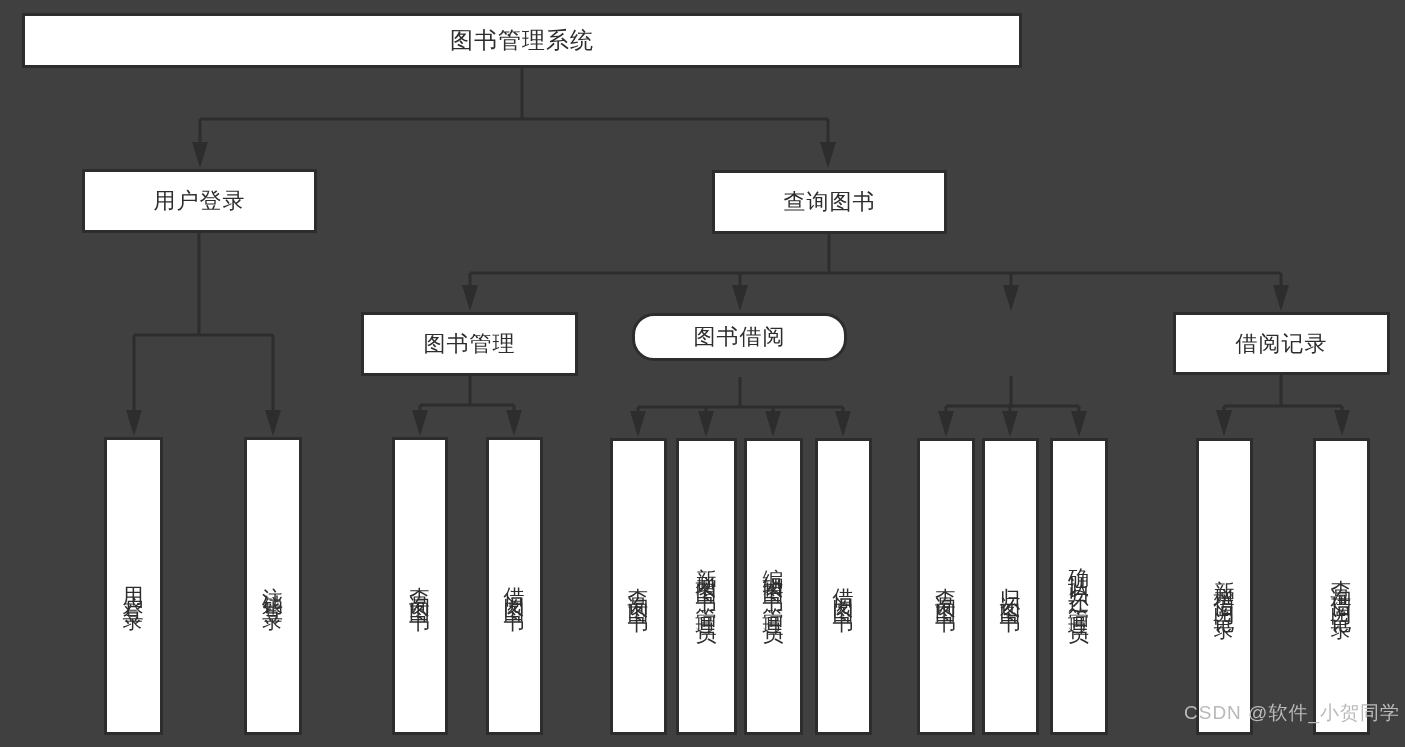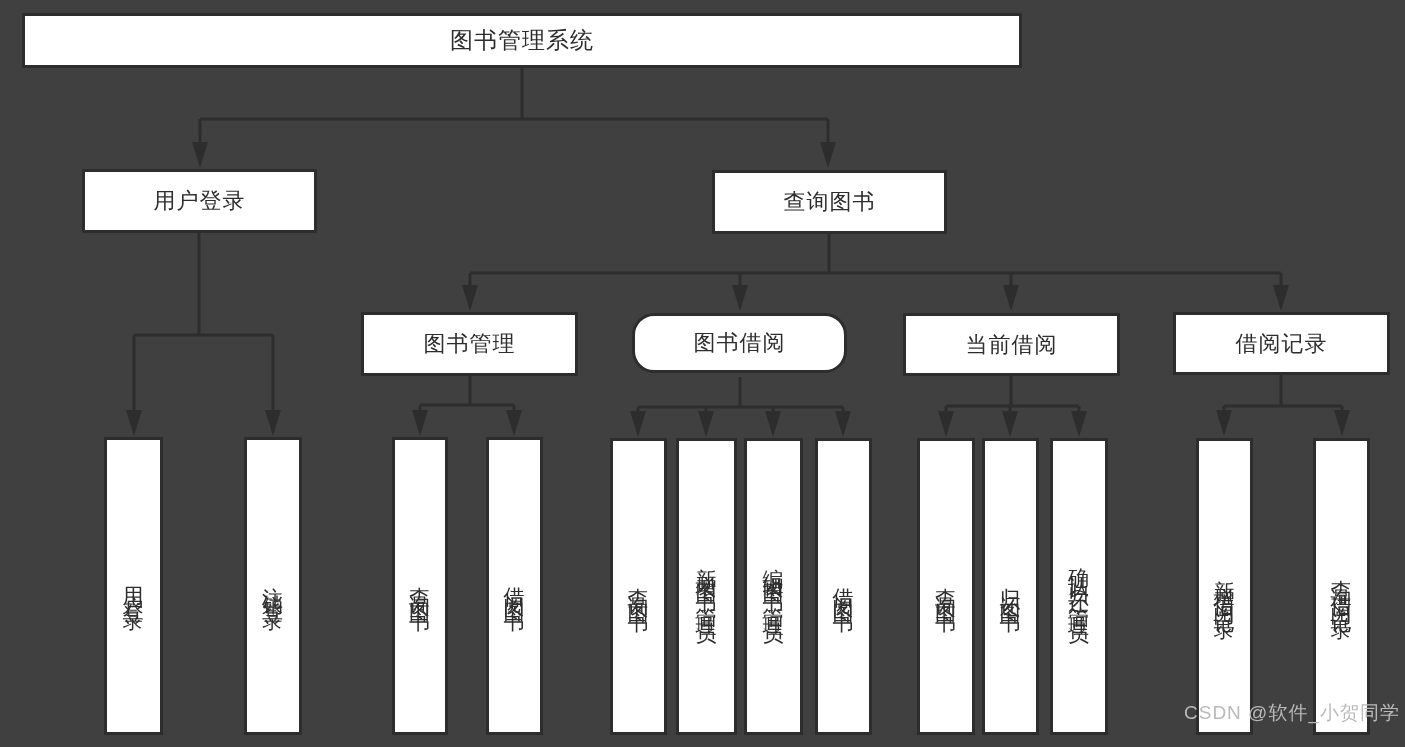--- a/index.html
+++ b/index.html
@@ -21,21 +21,21 @@
   }
   .watermark{
     position:absolute;left:1184px;top:700px;z-index:10;
     font-size:19px;color:#b9b9b9;letter-spacing:1px;white-space:nowrap;
   }
   
   #n-root          {left:22px;  top:13px;  width:1000px;height:55px;}
   #n-user-login    {left:82px;  top:169px; width:235px; height:64px;}
   #n-book-mgmt     {left:712px; top:170px; width:235px; height:64px;}
   #n-new-book      {left:361px; top:312px; width:217px; height:64px;}
-  #n-book-borrow   {left:632px; top:313px; width:215px; height:60px;border-radius:22px;}
+  #n-book-borrow   {left:632px; top:313px; width:215px; height:48px;border-radius:22px;}
   #n-current-borrow{left:903px; top:313px; width:217px; height:63px;}
   #n-borrow-record {left:1173px;top:312px; width:217px; height:63px;}
   #n-g1b1{left:104px; top:437px;width:59px;height:298px;}
   #n-g1b2{left:244px; top:437px;width:58px;height:298px;}
   #n-g2b1{left:392px; top:437px;width:56px;height:298px;}
   #n-g2b2{left:486px; top:437px;width:57px;height:298px;}
   #n-g3b1{left:610px; top:438px;width:57px;height:297px;}
   #n-g3b2{left:676px; top:438px;width:61px;height:297px;}
   #n-g3b3{left:744px; top:438px;width:59px;height:297px;}
   #n-g3b4{left:815px; top:438px;width:57px;height:297px;}
@@ -97,21 +97,20 @@
     </g>
   </svg>
 
   <div id="n-root" class="box hbox root">图书管理系统</div>
 
   <div id="n-user-login" class="box hbox">用户登录</div>
   <div id="n-book-mgmt" class="box hbox">查询图书</div>
 
   <div id="n-new-book" class="box hbox">图书管理</div>
   <div id="n-book-borrow" class="box hbox">图书借阅</div>
-  <div id="n-current-borrow" class="box hbox">当前借阅</div>
   <div id="n-borrow-record" class="box hbox">借阅记录</div>
 
   <div id="n-g1b1" class="box">
     <span class="vtext">用户登录</span>
   </div>
   <div id="n-g1b2" class="box">
     <span class="vtext">注销登录</span>
   </div>
 
   <div id="n-g2b1" class="box">

